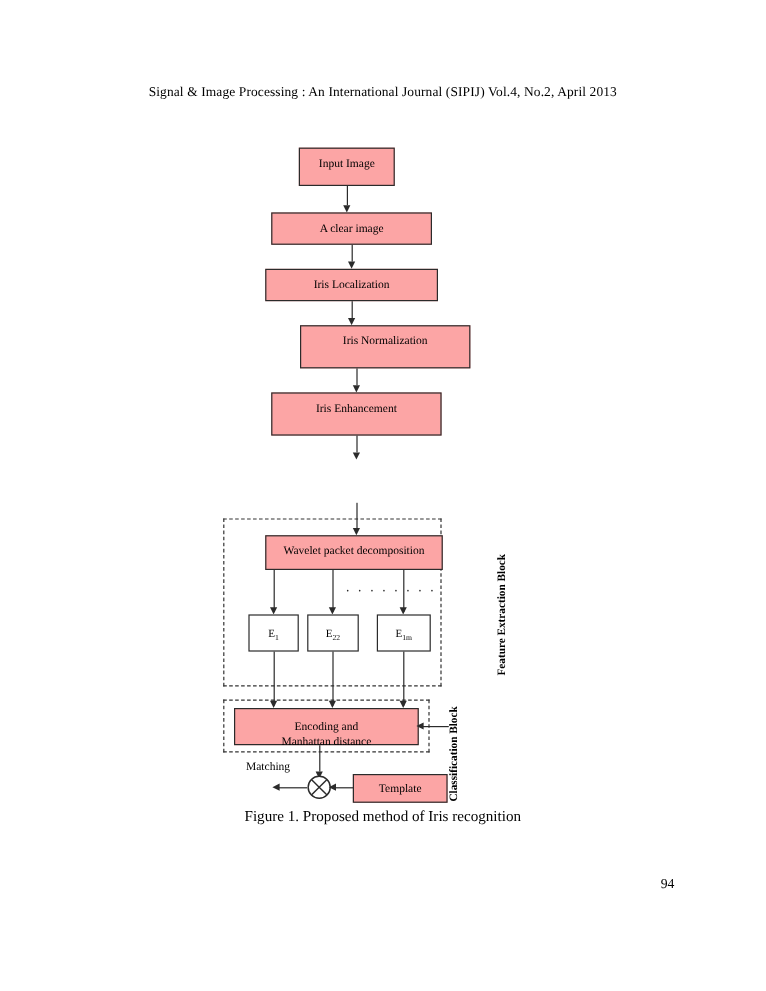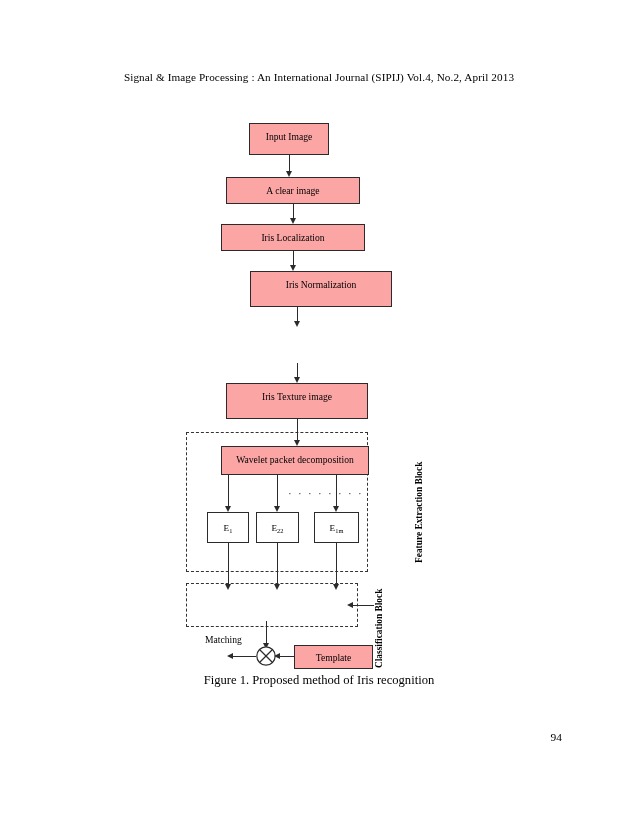--- a/index.html
+++ b/index.html
@@ -169,24 +169,24 @@
   </div>
 
   <div class="pbox" style="left:226px; top:177px; width:134px; height:27px;">
     <span>A clear image</span>
   </div>
 
   <div class="pbox" style="left:226px; top:271px; width:142px; height:36px;margin-left:24px;">
     <span>Iris Normalization</span>
   </div>
 
-
-  <div class="pbox" style="left:226px; top:383px; width:142px; height:36px;">
-    <span>Iris Texture image</span>
-  </div>
+  <div class="pbox" style="left:226px; top:327px; width:142px; height:36px;">
+    <span>Iris Enhancement</span>
+  </div>
+
 
   <div class="pbox" style="left:221px; top:446px; width:148px; height:29px;">
     <span>Wavelet packet decomposition</span>
   </div>
 
   <div class="vline" style="left:289px; top:155px; height:16px;"></div>
   <div class="arrow-down" style="left:286px; top:171px;"></div>
 
   <div class="vline" style="left:293px; top:204px; height:14px;"></div>
   <div class="arrow-down" style="left:290px; top:218px;"></div>
@@ -228,20 +228,24 @@
 
   <div class="vline" style="left:228px; top:543px; height:45px;"></div>
   <div class="arrow-down" style="left:225px; top:584px;"></div>
 
   <div class="vline" style="left:277px; top:543px; height:45px;"></div>
   <div class="arrow-down" style="left:274px; top:584px;"></div>
 
   <div class="vline" style="left:336px; top:543px; height:45px;"></div>
   <div class="arrow-down" style="left:333px; top:584px;"></div>
 
+  <div class="pbox two-line" style="left:195px; top:590px; width:154px; height:31px;">
+    <div>Encoding and</div>
+    <div>Manhattan distance</div>
+  </div>
 
   <div class="hline" style="left:352px; top:605px; width:22px;"></div>
   <div class="arrow-left" style="left:347px; top:601.5px;"></div>
 
   <div class="vline" style="left:266px; top:621px; height:22px;"></div>
   <div class="arrow-down" style="left:263px; top:643px;"></div>
 
   <svg class="junction" style="left:255px; top:645px;" viewBox="0 0 22 22">
     <circle cx="11" cy="11" r="9.2" fill="#ffffff" stroke="#2b2b2b" stroke-width="1.2"></circle>
     <line x1="4.5" y1="4.5" x2="17.5" y2="17.5" stroke="#2b2b2b" stroke-width="1.2"></line>

